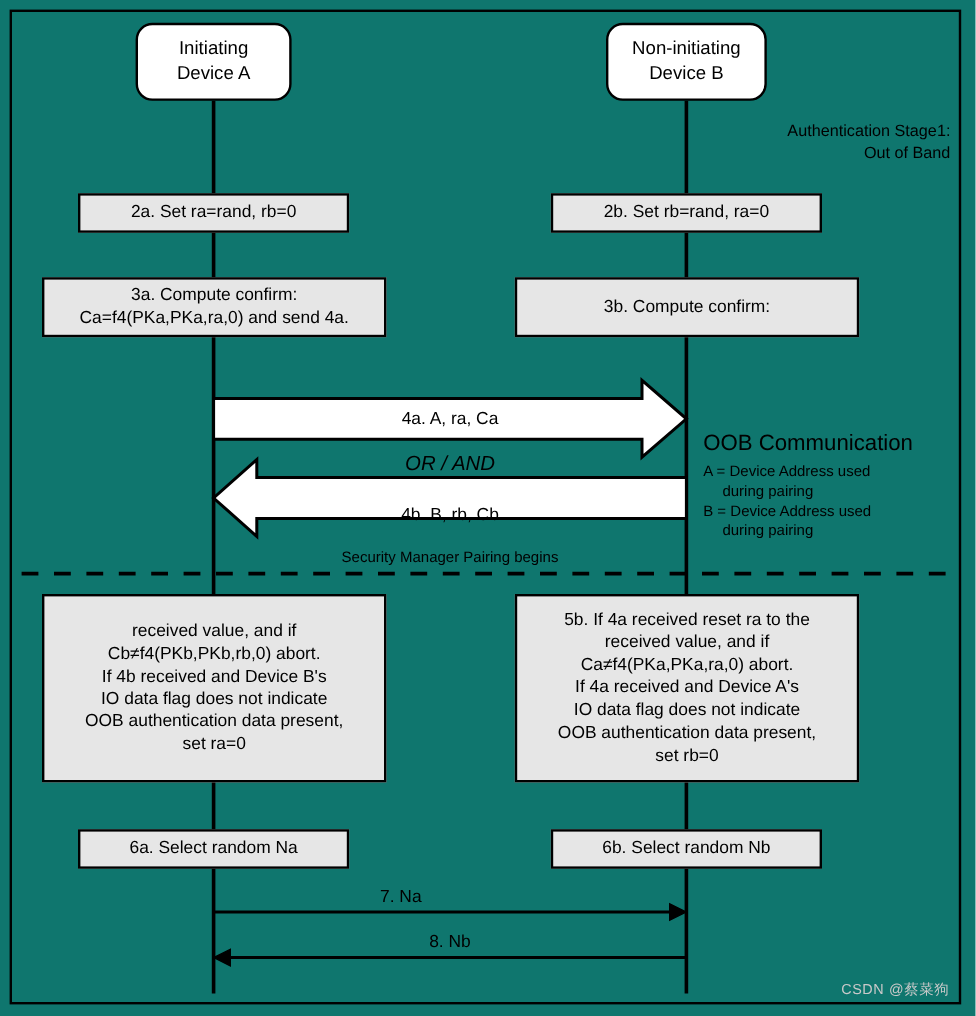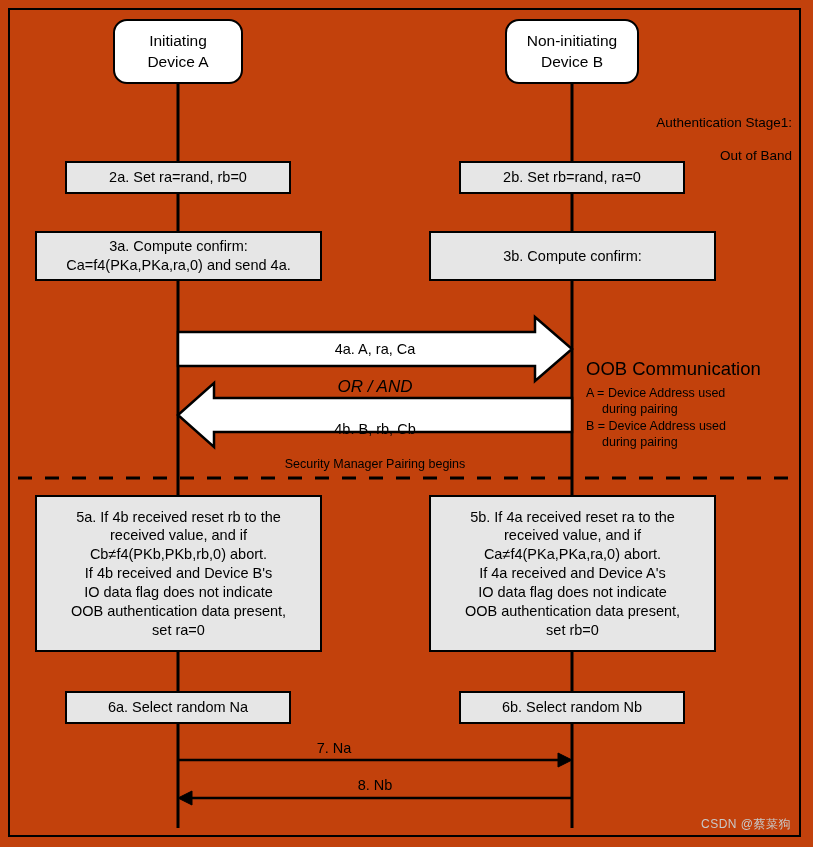--- a/index.html
+++ b/index.html
@@ -9,21 +9,21 @@
     background: #ffffff;
   }
   body {
     font-family: "Liberation Sans", sans-serif;
     -webkit-font-smoothing: antialiased;
   }
   #figure {
     position: relative;
     width: 813px;
     height: 847px;
-    background: #c2410c;
+    background: #0f766e;
     overflow: hidden;
   }
   #outer-frame {
     position: absolute;
     left: 8px;
     top: 8px;
     width: 793px;
     height: 829px;
     border: 2px solid #000000;
     box-sizing: border-box;
@@ -68,21 +68,21 @@
   }
   .proc-box .ln { display: block; white-space: nowrap; }
   .actor-box .ln { display: block; white-space: nowrap; }
   .stage-note {
     position: absolute;
     text-align: right;
     font-size: 13.5px;
     line-height: 1.38;
     color: #000000;
   }
-  .stage-note .ln { display: block; margin-top: 14px; }
+  .stage-note .ln { display: block; }
 
   .oob-title {
     position: absolute;
     font-size: 18.5px;
     color: #000000;
     white-space: nowrap;
   }
   .oob-legend {
     position: absolute;
     font-size: 12.5px;
@@ -163,21 +163,20 @@
   <div class="proc-box" style="left:35px; top:231px; width:287px; height:50px;">
     <span class="ln">3a. Compute confirm:</span>
     <span class="ln">Ca=f4(PKa,PKa,ra,0) and send 4a.</span>
   </div>
 
   <div class="proc-box" style="left:429px; top:231px; width:287px; height:50px;">
     <span class="ln">3b. Compute confirm:</span>
   </div>
 
   <div class="proc-box" style="left:35px; top:495px; width:287px; height:157px;">
-    <span class="ln">5a. If 4b received reset rb to the</span>
     <span class="ln">received value, and if</span>
     <span class="ln">Cb≠f4(PKb,PKb,rb,0) abort.</span>
     <span class="ln">If 4b received and Device B's</span>
     <span class="ln">IO data flag does not indicate</span>
     <span class="ln">OOB authentication data present,</span>
     <span class="ln">set ra=0</span>
   </div>
 
   <div class="proc-box" style="left:429px; top:495px; width:287px; height:157px;text-align:center;">
     <span class="ln">5b. If 4a received reset ra to the</span>

